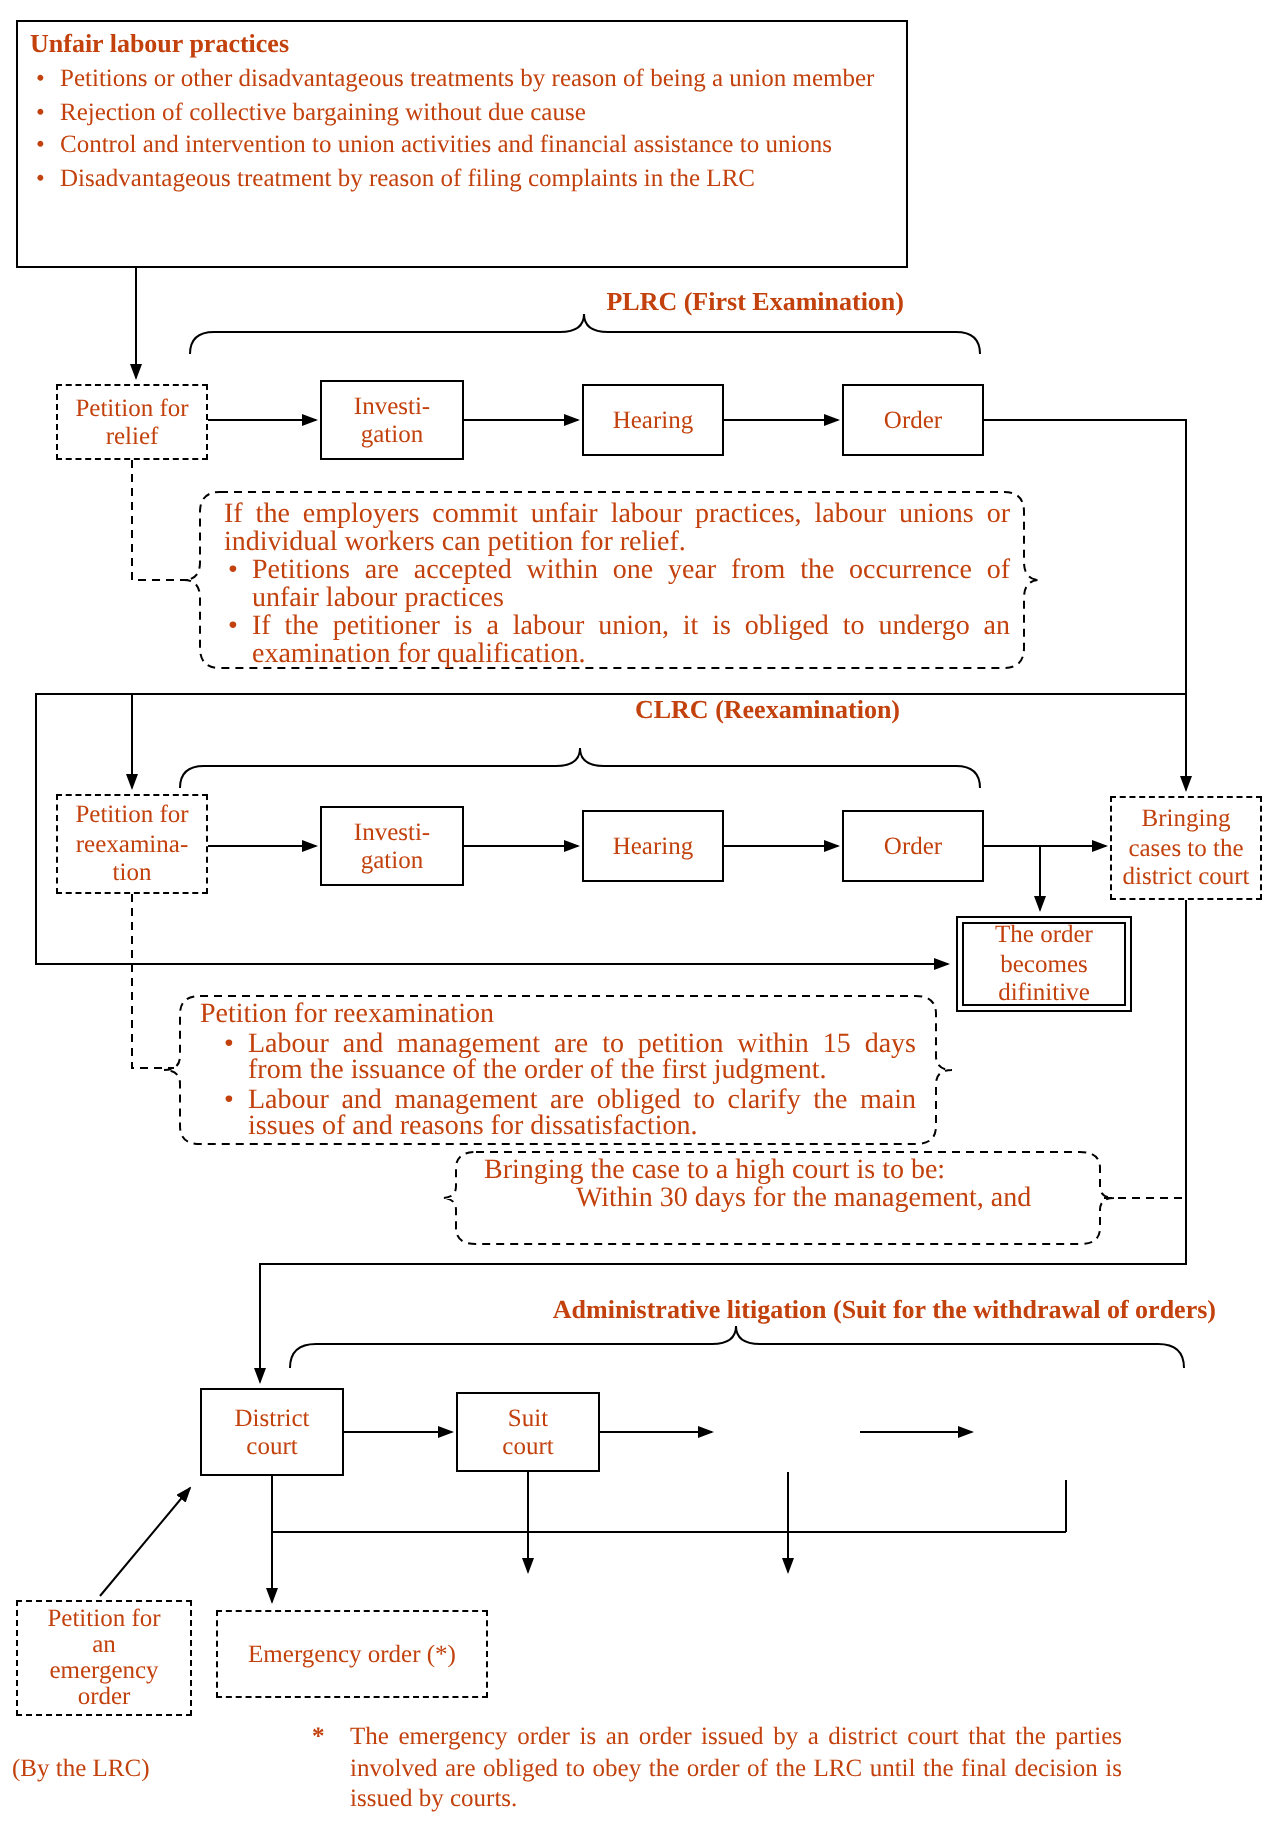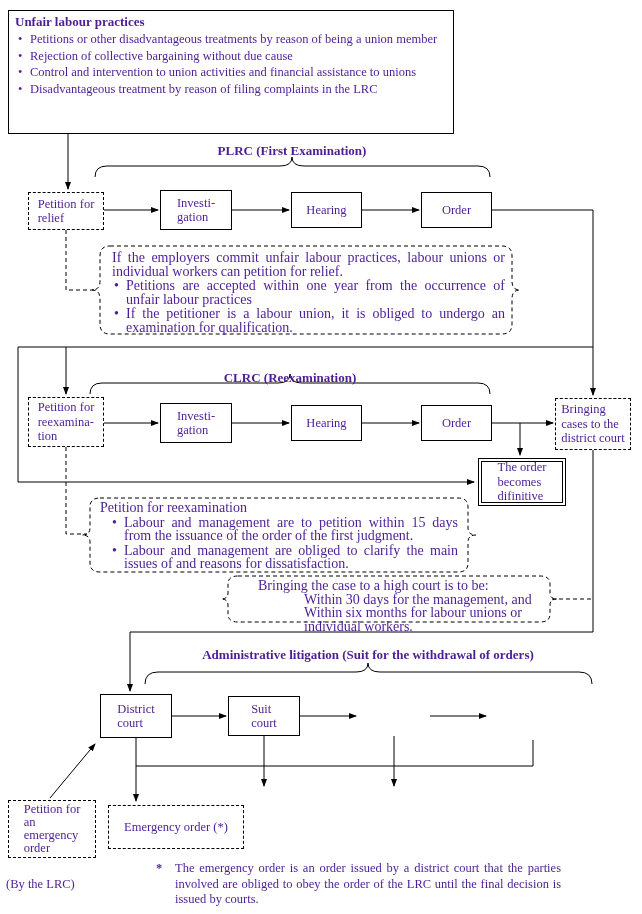--- a/index.html
+++ b/index.html
@@ -1,27 +1,27 @@
 <!DOCTYPE html>
 <html><head>
 <meta charset="utf-8">
 <style>
   *{margin:0;padding:0;box-sizing:border-box}
   html,body{background:#fff}
   #canvas{position:relative;width:642px;height:914px;background:#fff;
-          font-family:"Liberation Serif","DejaVu Serif",serif;color:#4c1d95;
+          font-family:"Liberation Serif","DejaVu Serif",serif;color:#c2410c;
           font-size:12.5px;overflow:hidden}
   #lines{position:absolute;left:0;top:0;pointer-events:none}
   .abs{position:absolute}
   .box{position:absolute;background:#fff;border:1px solid #000;display:flex;
-       align-items:center;justify-content:center;text-align:left;
+       align-items:center;justify-content:center;text-align:center;
        line-height:1.16;white-space:pre-line;font-size:12.5px;padding:1px}
   .box.dashed{border-style:dashed}
   .box.double{border:4px double #000}
-  .sec-title{position:absolute;text-align:center;font-weight:bold;font-size:13px}
+  .sec-title{position:absolute;text-align:right;font-weight:bold;font-size:13px}
   .panel{position:absolute;border:1px solid #000;background:#fff;padding:2px 7px 0 6px}
   .panel-title{font-weight:bold;font-size:13px;line-height:18px}
   .b-row{display:flex;margin-top:1px}
   .b-marker{width:15px;flex:none;padding-left:3px}
   .b-text{flex:1;text-align:justify;line-height:15.5px}
   .note{position:absolute;font-size:14px;line-height:13.5px}
   .note .b-marker{width:14px;padding-left:2px}
   .note .b-text{line-height:13.5px}
   .jtext{text-align:justify}
   .indent{padding-left:46px}
@@ -90,21 +90,21 @@
       <span class="b-marker">•</span>
       <span class="b-text">Control and intervention to union activities and financial assistance to unions</span>
     </div>
     <div class="b-row">
       <span class="b-marker">•</span>
       <span class="b-text">Disadvantageous treatment by reason of filing complaints in the LRC</span>
     </div>
   </div>
 
   <div class="sec-title" style="left:132px;top:143px;width:320px">PLRC (First Examination)</div>
-  <div class="sec-title" style="left:130px;top:370px;width:320px">CLRC (Reexamination)</div>
+  <div class="sec-title" style="left:130px;top:347px;width:320px">CLRC (Reexamination)</div>
   <div class="sec-title" style="left:128px;top:647px;width:480px">Administrative litigation (Suit for the withdrawal of orders)</div>
 
   <div class="box dashed" style="left:28px;top:192px;width:76px;height:38px">Petition for
 relief</div>
   <div class="box" style="left:160px;top:190px;width:72px;height:40px">Investi-
 gation</div>
   <div class="box" style="left:291px;top:192px;width:71px;height:36px">Hearing</div>
   <div class="box" style="left:421px;top:192px;width:71px;height:36px">Order</div>
 
   <div class="note" style="left:112px;top:251px;width:393px">
@@ -138,24 +138,23 @@
     <div class="b-row" style="padding-left:10px">
       <span class="b-marker">•</span>
       <span class="b-text">Labour and management are to petition within 15 days from the issuance of the order of the first judgment.</span>
     </div>
     <div class="b-row" style="padding-left:10px">
       <span class="b-marker">•</span>
       <span class="b-text">Labour and management are obliged to clarify the main issues of and reasons for dissatisfaction.</span>
     </div>
   </div>
 
-  <div class="note" style="left:258px;top:579px;width:300px">
+  <div class="note" style="left:242px;top:579px;width:300px">
     <div>Bringing the case to a high court is to be:</div>
     <div class="indent">Within 30 days for the management, and</div>
-    <div class="indent">Within six months for labour unions or individual workers.</div>
   </div>
 
   <div class="box" style="left:100px;top:694px;width:72px;height:44px">District
 court</div>
   <div class="box" style="left:228px;top:696px;width:72px;height:40px">Suit
 court</div>
 
   <div class="box dashed" style="left:8px;top:800px;width:88px;height:58px;line-height:13px">Petition for
 an
 emergency

